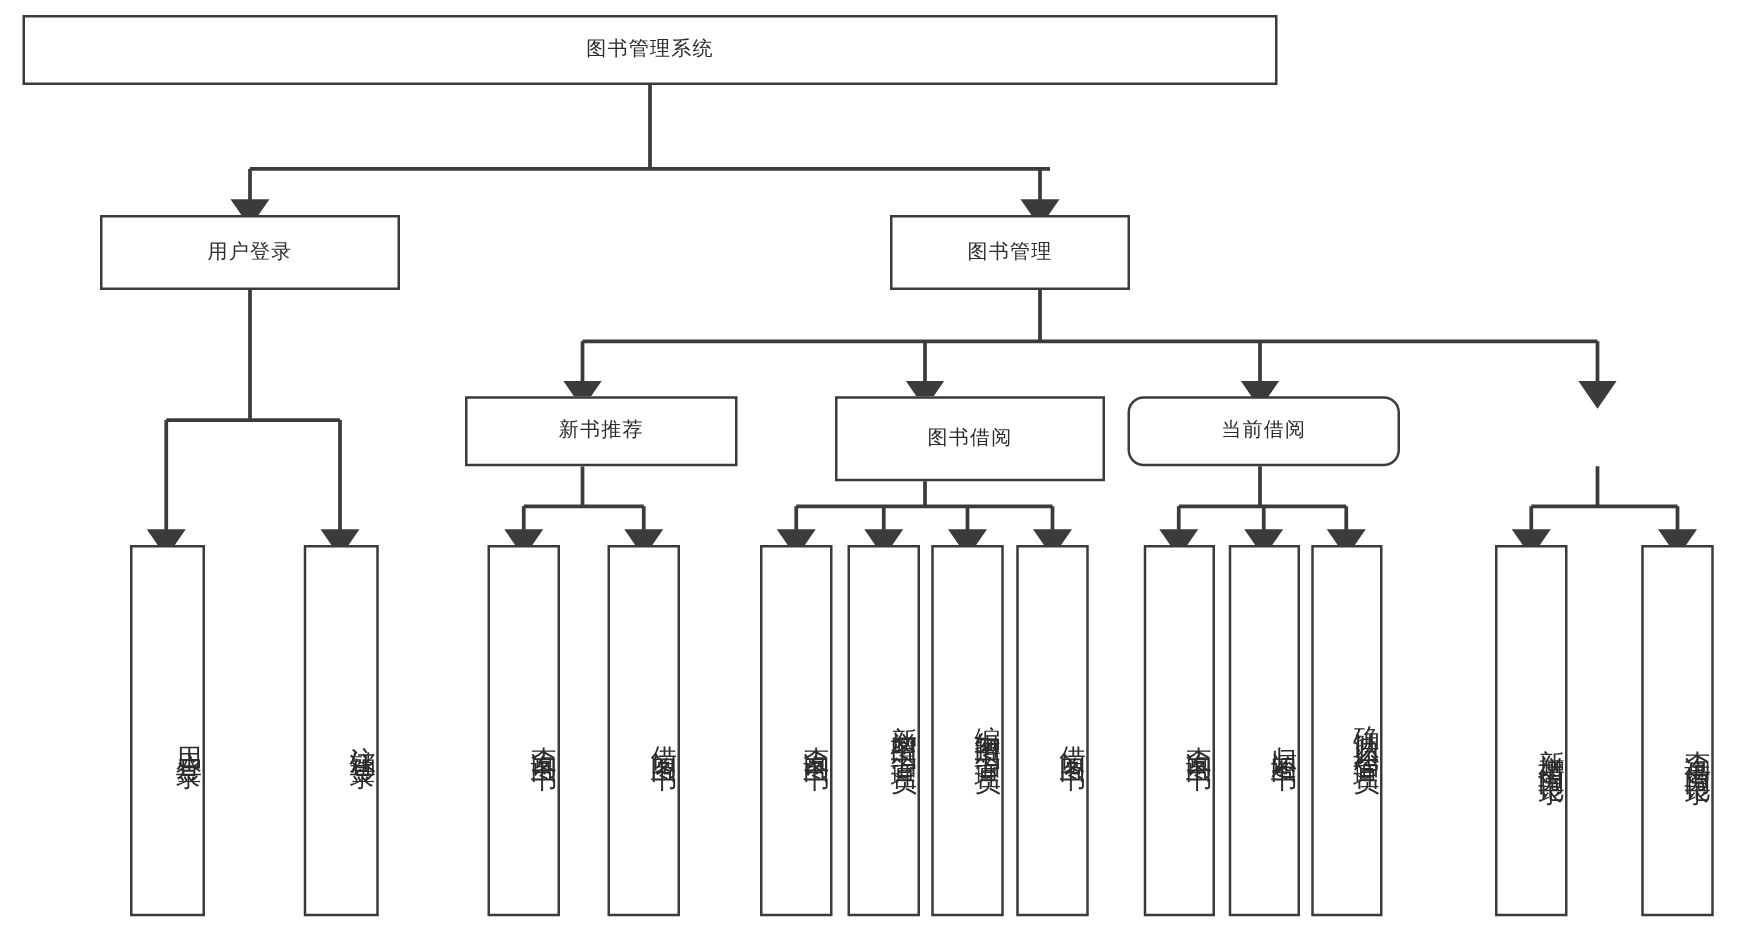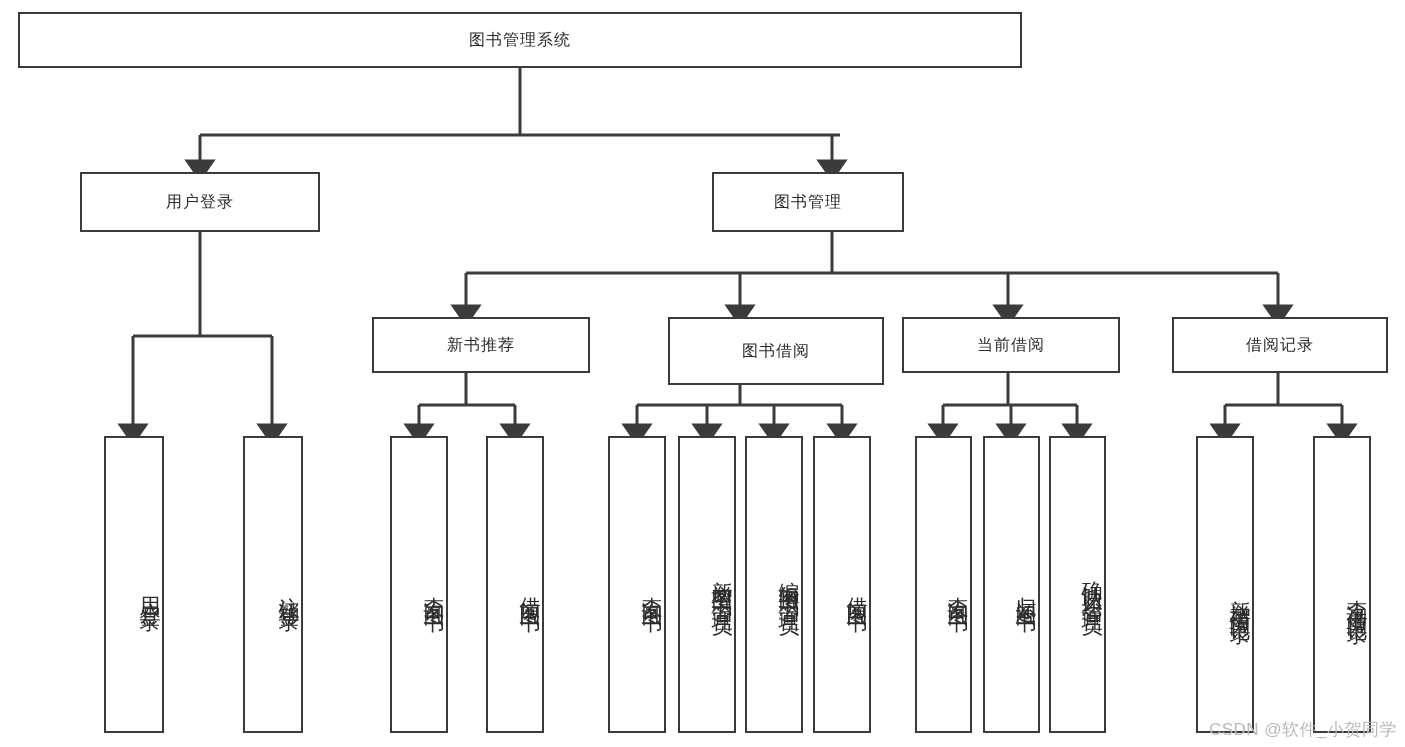--- a/index.html
+++ b/index.html
@@ -132,25 +132,22 @@
   <div class="node horiz" style="left:712px; top:172px; width:192px; height:60px;">
     <span class="label">图书管理</span>
   </div>
 
   <div class="node horiz" style="left:372px; top:317px; width:218px; height:56px;">
     <span class="label">新书推荐</span>
   </div>
   <div class="node horiz" style="left:652px; top:317px; width:216px; height:68px;margin-left:16px;">
     <span class="label">图书借阅</span>
   </div>
-  <div class="node horiz" style="left:902px; top:317px; width:218px; height:56px;">
+  <div class="node horiz" style="left:902px; top:317px; width:218px; height:56px;border-radius:13px;">
     <span class="label">当前借阅</span>
-  </div>
-  <div class="node horiz" style="left:1172px; top:317px; width:216px; height:56px;">
-    <span class="label">借阅记录</span>
   </div>
 
   <div class="node vert" style="left:104px; top:436px; width:60px; height:297px;">
     <span class="label">用户登录</span>
   </div>
   <div class="node vert" style="left:243px; top:436px; width:60px; height:297px;">
     <span class="label">注销登录</span>
   </div>
 
   <div class="node vert" style="left:390px; top:436px; width:58px; height:297px;">
@@ -183,15 +180,14 @@
     <span class="label">确认归还（管理员）</span>
   </div>
 
   <div class="node vert" style="left:1196px; top:436px; width:58px; height:297px; padding-top:26px;">
     <span class="label">新增借阅记录</span>
   </div>
   <div class="node vert" style="left:1313px; top:436px; width:58px; height:297px; padding-top:26px;">
     <span class="label">查询借阅记录</span>
   </div>
 
-  <div id="watermark">CSDN @软件_小贺同学</div>
 
 </div>
 
 </body></html>

